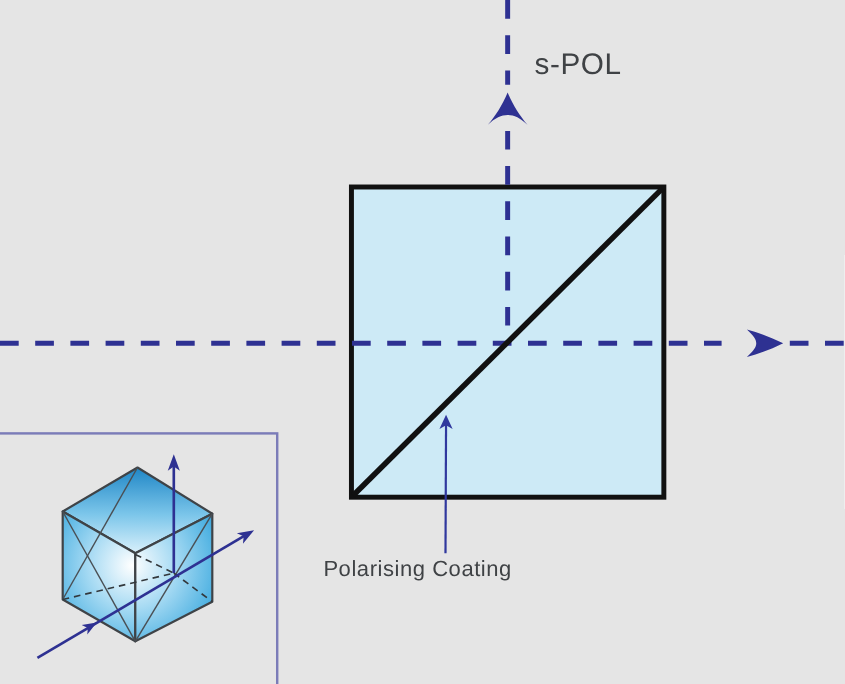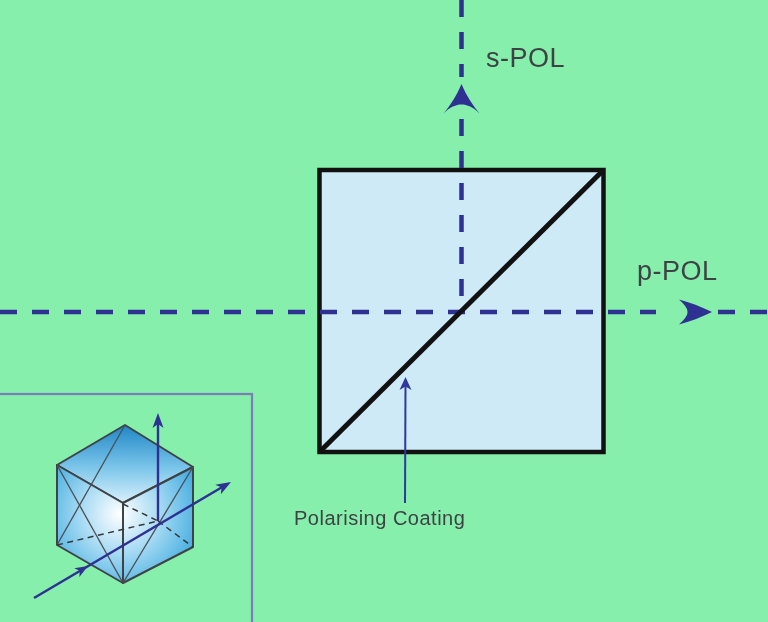--- a/index.html
+++ b/index.html
@@ -5,21 +5,21 @@
   html, body {
     margin: 0;
     padding: 0;
     background: #ffffff;
     font-family: "Liberation Sans", sans-serif;
   }
   .stage {
     position: relative;
     width: 768px;
     height: 622px;
-    background: #86efac;
+    background: #e5e5e5;
     overflow: hidden;
   }
   .stage svg {
     position: absolute;
     left: 0;
     top: 0;
   }
   .label {
     position: absolute;
     color: #3f4245;
@@ -104,15 +104,14 @@
         <line x1="34" y1="598" x2="224" y2="486" stroke-width="2.4" stroke="#2e3192"></line>
         <path d="M0,0 L-15,-5.5 L-11,0 L-15,5.5 Z" transform="translate(231,482) rotate(-30.5)" fill="#2e3192"></path>
         <path d="M0,0 L-13,-5 L-9.5,0 L-13,5 Z" transform="translate(88,566) rotate(-30.5)" fill="#2e3192"></path>
         <line x1="158" y1="521" x2="158" y2="421" stroke-width="2.4" stroke="#2e3192"></line>
         <path d="M0,0 L-15,-5.5 L-11,0 L-15,5.5 Z" transform="translate(158,413) rotate(-90)" fill="#2e3192"></path>
       </g>
     </g>
   </svg>
 
   <div class="label label-s-pol">s-POL</div>
-  <div class="label label-p-pol">p-POL</div>
   <div class="label label-coating">Polarising Coating</div>
 </div>
 
 </body></html>

